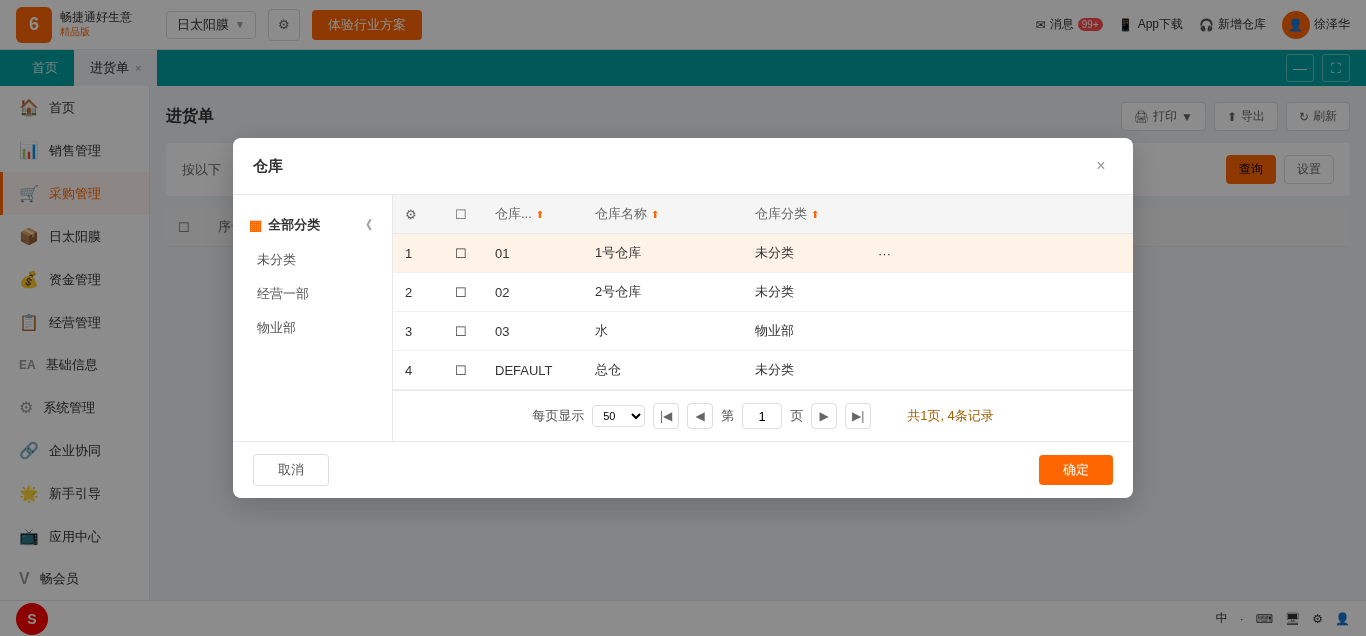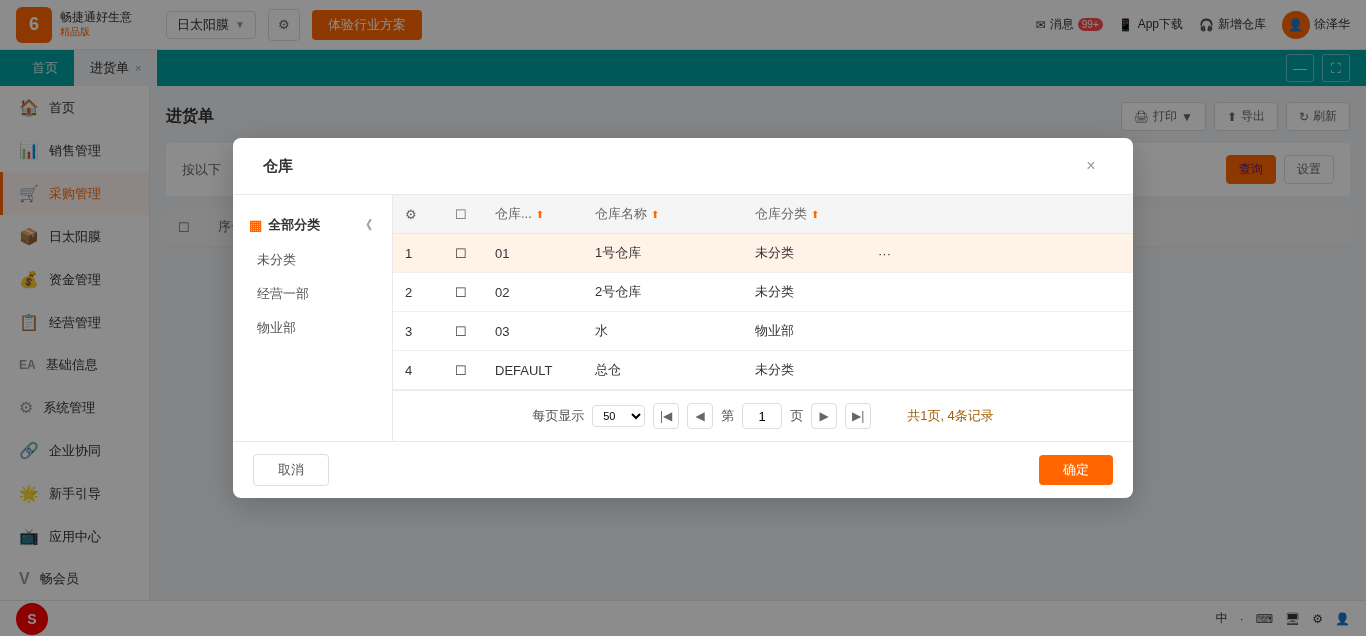--- a/index.html
+++ b/index.html
@@ -138,21 +138,21 @@
       display: flex; align-items: center; justify-content: space-between;
       margin-bottom: 12px;
     }
     .page-title { font-size: 16px; font-weight: bold; color: #333; }
     .toolbar-actions { display: flex; gap: 8px; align-items: center; }
     .toolbar-btn {
       padding: 5px 12px; border: 1px solid #ddd; background: #fff;
       border-radius: 4px; cursor: pointer; font-size: 12px; color: #666;
       display: flex; align-items: center; gap: 4px;
     }
-    .toolbar-btn.primary { background: #ff6600; color: #4c1d95; border-color: #ff6600; }
+    .toolbar-btn.primary { background: #ff6600; color: #000000; border-color: #ff6600; }
 
     
     .filter-bar {
       background: #fff; padding: 12px 16px;
       border-radius: 4px; margin-bottom: 12px;
       display: flex; align-items: center; gap: 12px; font-size: 13px;
     }
     .filter-label { color: #666; }
     .filter-select {
       border: 1px solid #ddd; border-radius: 4px; padding: 4px 8px;
@@ -185,21 +185,21 @@
 
     
     .modal {
       background: #fff; border-radius: 8px;
       width: 900px; max-height: 560px;
       display: flex; flex-direction: column;
       box-shadow: 0 8px 32px rgba(0,0,0,0.2);
     }
     .modal-header {
       display: flex; align-items: center; justify-content: space-between;
-      padding: 16px 30px; border-bottom: 1px solid #e8e8e8; gap: 22px;
+      padding: 16px 20px; border-bottom: 1px solid #e8e8e8; gap: 22px;
     }
     .modal-title { font-size: 15px; font-weight: bold; color: #333; }
     .modal-close {
       width: 24px; height: 24px; display: flex; align-items: center; justify-content: center;
       cursor: pointer; color: #999; font-size: 16px;
     }
     .modal-body {
       display: flex; flex: 1; overflow: hidden;
     }
 

